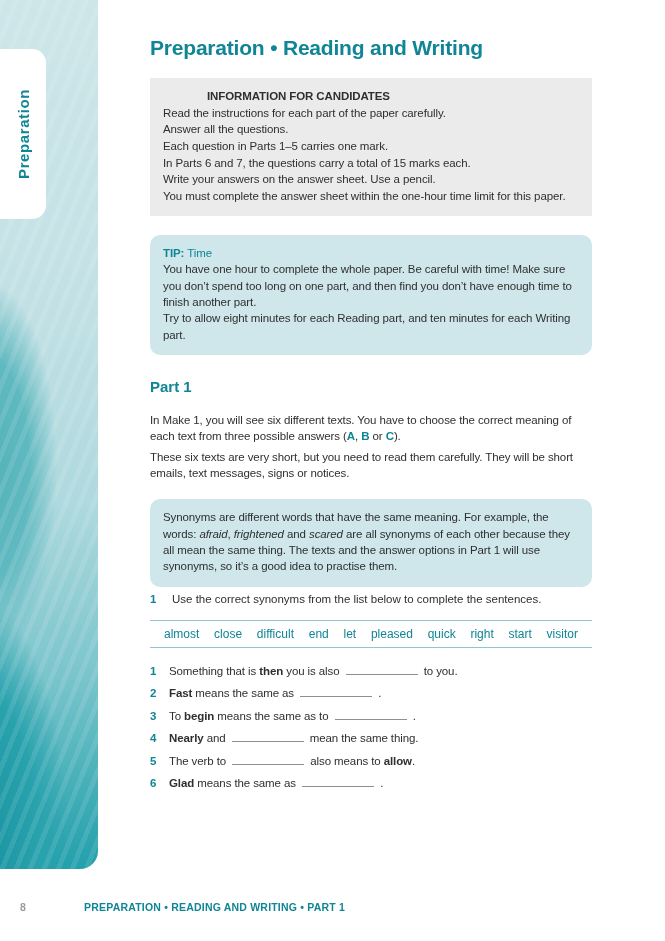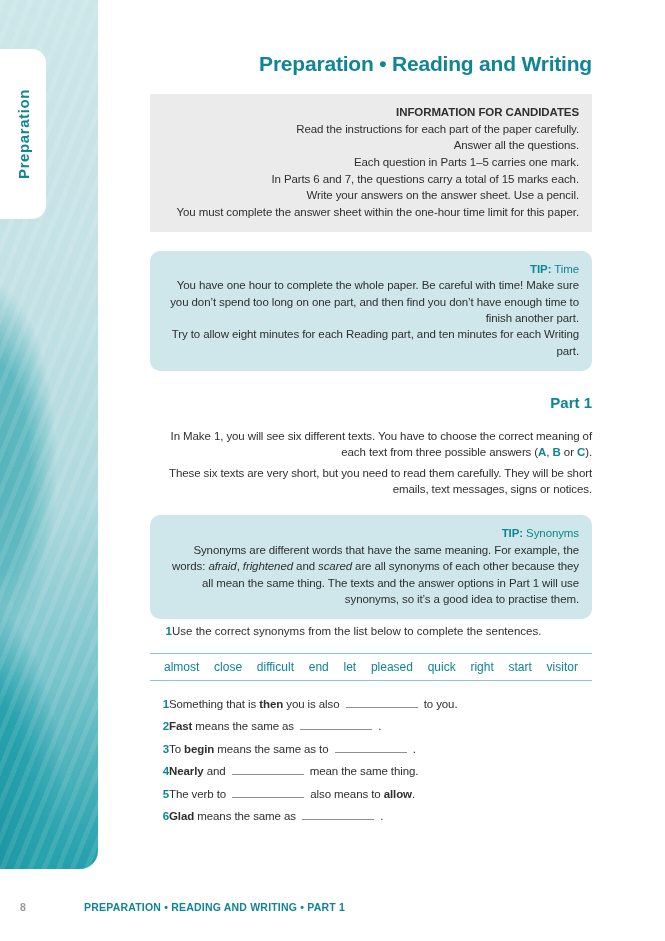--- a/index.html
+++ b/index.html
@@ -30,21 +30,21 @@
   .side-tab{
     position:absolute;left:0;top:49px;width:46px;height:170px;
     background:#ffffff;border-radius:0 14px 14px 0;
     display:flex;align-items:center;justify-content:center;
   }
   .side-tab-text{
     writing-mode:vertical-rl;transform:rotate(180deg);
     color:var(--teal);font-weight:bold;font-size:15px;letter-spacing:0.6px;
   }
   
-  .content{position:absolute;left:150px;top:46px;width:442px;text-align:right;}
+  .content{position:absolute;left:150px;top:30px;width:442px;}
   h1.page-title{
     margin:6px 0 19px;font-size:21px;line-height:1.1;
     color:var(--teal);font-weight:bold;letter-spacing:-0.2px;
   }
   p{margin:0 0 13px;font-size:11.5px;line-height:1.42;letter-spacing:-0.1px;}
   .intro-2{margin-bottom:17px;}
   
   .info-box{
     background:var(--info-bg);padding:10px 13px 11px;margin:0 0 19px;
     font-size:11.5px;line-height:1.45;letter-spacing:-0.1px;
@@ -126,24 +126,20 @@
     <p>You have one hour to complete the whole paper. Be careful with time! Make sure you don’t spend too long on one part, and then find you don’t have enough time to finish another part.</p>
     <p>Try to allow eight minutes for each Reading part, and ten minutes for each Writing part.</p>
   </div>
 
   <h2 class="part-heading">Part 1</h2>
 
   <p class="part-para" id="part1-para1"><span>In Make 1, you will see six different texts. You have to choose the correct meaning of each text from three possible answers (</span><span class="accent">A</span><span>, </span><span class="accent">B</span><span> or </span><span class="accent">C</span><span>).</span></p>
   <p class="part-para-2">These six texts are very short, but you need to read them carefully. They will be short emails, text messages, signs or notices.</p>
 
   <div class="tip-box">
-    <div>
-      <span class="tip-label">TIP:</span>
-      <span class="tip-topic">Synonyms</span>
-    </div>
     <p id="tip-syn-body"><span>Synonyms are different words that have the same meaning. For example, the words: </span><span class="i">afraid</span><span>, </span><span class="i">frightened</span><span> and </span><span class="i">scared</span><span> are all synonyms of each other because they all mean the same thing. The texts and the answer options in Part 1 will use synonyms, so it’s a good idea to practise them.</span></p>
   </div>
 
   <div class="exercise-head">
     <span class="ex-num">1</span>
     <span>Use the correct synonyms from the list below to complete the sentences.</span>
   </div>
 
   <div class="word-bank" id="word-bank">
       <span>almost</span>

